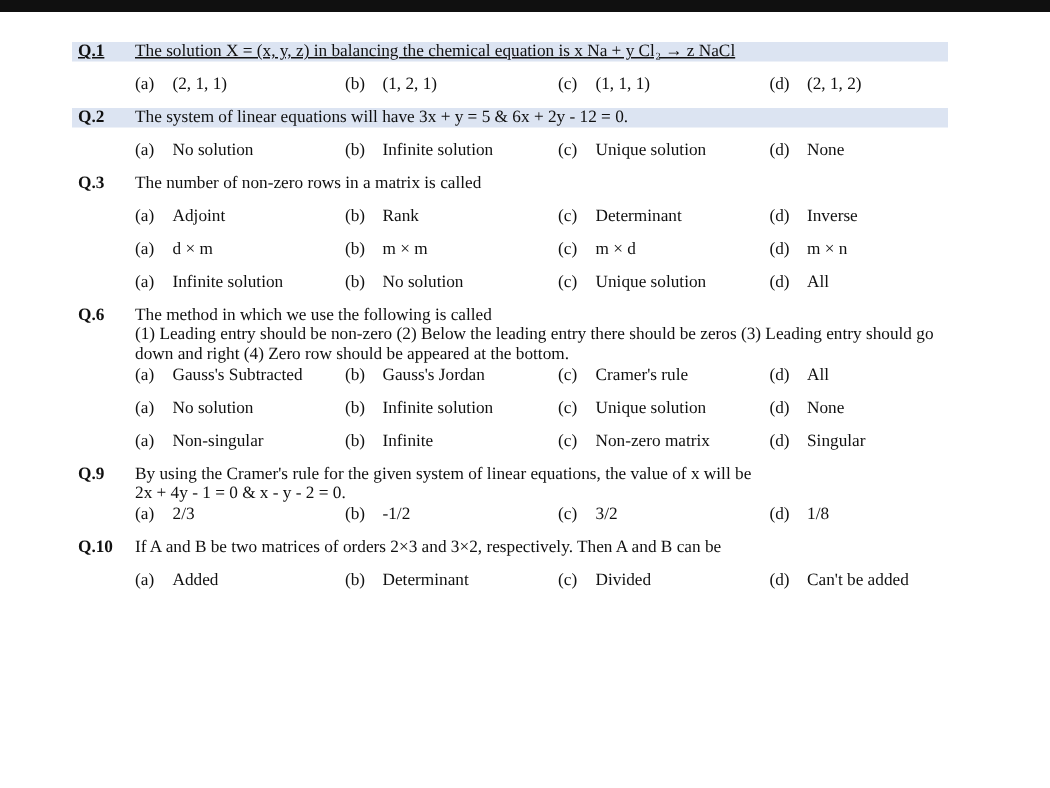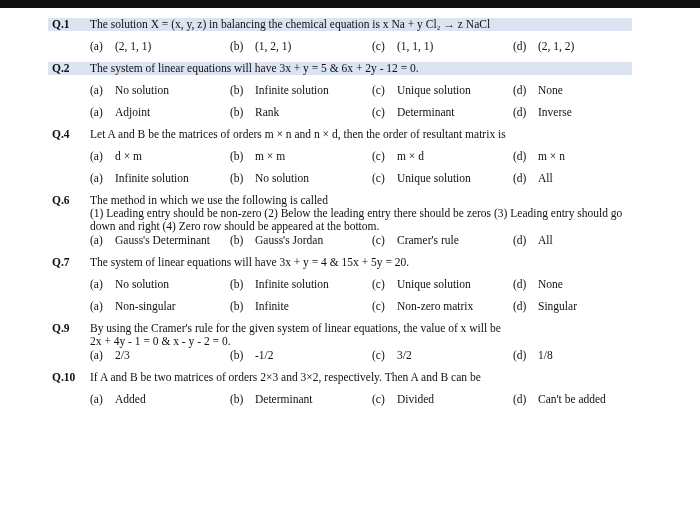--- a/index.html
+++ b/index.html
@@ -6,21 +6,21 @@
   html, body { width:700px; height:525px; background:#ffffff; overflow:hidden; }
   body { font-family:"Liberation Serif", serif; font-size:11.5px; color:#101010; position:relative; }
 
   .top-bar  { position:absolute; top:0; left:0; width:700px; height:8px; background:#101010; }
   .left-bar { position:absolute; top:0; left:0; width:10px; height:525px; background:#101010; }
 
   .page { position:absolute; top:8px; left:0; width:700px; height:517px; background:#fff; padding:2px 18px 0 52px; }
 
   .q-row { display:flex; line-height:13px; margin-top:9px; width:584px; }
   .q-row.highlight { margin-left:-4px; padding-left:4px; }
-  .question:first-child .q-row { margin-top:8px; }
+  .question:first-child .q-row { margin-top:18px;text-decoration:underline; }
   .q-num { flex:0 0 38px; width:38px; font-weight:bold; }
   .q-text { flex:1; }
   .q-line { white-space:nowrap; }
 
   .options { display:grid; grid-template-columns:140px 142px 141px 1fr; margin:9px 0 9px 38px; line-height:13px; }
   .options.tight { margin-top:1px; }
   .opt { display:flex; }
   .opt-letter { flex:0 0 25px; width:25px; }
   .opt-label { white-space:nowrap; }
 </style>
@@ -80,20 +80,26 @@
         <span class="opt-label">Unique solution</span>
       </div>
       <div class="opt">
         <span class="opt-letter">(d)</span>
         <span class="opt-label">None</span>
       </div>
     </div>
   </div>
 
   <div class="question">
+    <div class="q-row">
+      <div class="q-num">Q.3</div>
+      <div class="q-text">
+            <div class="q-line">The number of non-zero rows in a matrix is called</div>
+          </div>
+    </div>
     <div class="options">
       <div class="opt">
         <span class="opt-letter">(a)</span>
         <span class="opt-label">Adjoint</span>
       </div>
       <div class="opt">
         <span class="opt-letter">(b)</span>
         <span class="opt-label">Rank</span>
       </div>
       <div class="opt">
@@ -101,26 +107,20 @@
         <span class="opt-label">Determinant</span>
       </div>
       <div class="opt">
         <span class="opt-letter">(d)</span>
         <span class="opt-label">Inverse</span>
       </div>
     </div>
   </div>
 
   <div class="question">
-    <div class="q-row">
-      <div class="q-num">Q.4</div>
-      <div class="q-text">
-            <div class="q-line">Let A and B be the matrices of orders m × n and n × d, then the order of resultant matrix is</div>
-          </div>
-    </div>
     <div class="options">
       <div class="opt">
         <span class="opt-letter">(a)</span>
         <span class="opt-label">d × m</span>
       </div>
       <div class="opt">
         <span class="opt-letter">(b)</span>
         <span class="opt-label">m × m</span>
       </div>
       <div class="opt">
@@ -160,44 +160,38 @@
       <div class="q-num">Q.6</div>
       <div class="q-text">
             <div class="q-line">The method in which we use the following is called</div>
             <div class="q-line">(1) Leading entry should be non-zero (2) Below the leading entry there should be zeros (3) Leading entry should go</div>
             <div class="q-line">down and right (4) Zero row should be appeared at the bottom.</div>
           </div>
     </div>
     <div class="options tight">
       <div class="opt">
         <span class="opt-letter">(a)</span>
-        <span class="opt-label">Gauss's Determinant</span>
+        <span class="opt-label">Gauss's Subtracted</span>
       </div>
       <div class="opt">
         <span class="opt-letter">(b)</span>
         <span class="opt-label">Gauss's Jordan</span>
       </div>
       <div class="opt">
         <span class="opt-letter">(c)</span>
         <span class="opt-label">Cramer's rule</span>
       </div>
       <div class="opt">
         <span class="opt-letter">(d)</span>
         <span class="opt-label">All</span>
       </div>
     </div>
   </div>
 
   <div class="question">
-    <div class="q-row">
-      <div class="q-num">Q.7</div>
-      <div class="q-text">
-            <div class="q-line">The system of linear equations will have 3x + y = 4 &amp; 15x + 5y = 20.</div>
-          </div>
-    </div>
     <div class="options">
       <div class="opt">
         <span class="opt-letter">(a)</span>
         <span class="opt-label">No solution</span>
       </div>
       <div class="opt">
         <span class="opt-letter">(b)</span>
         <span class="opt-label">Infinite solution</span>
       </div>
       <div class="opt">

